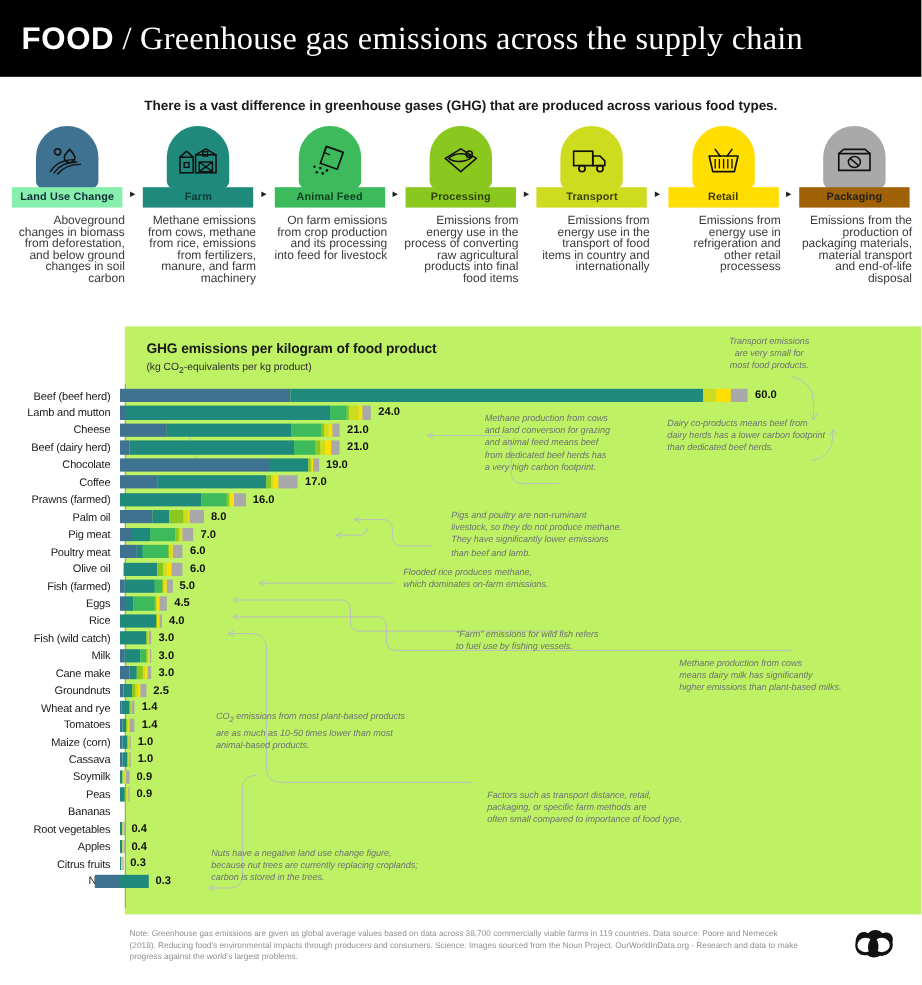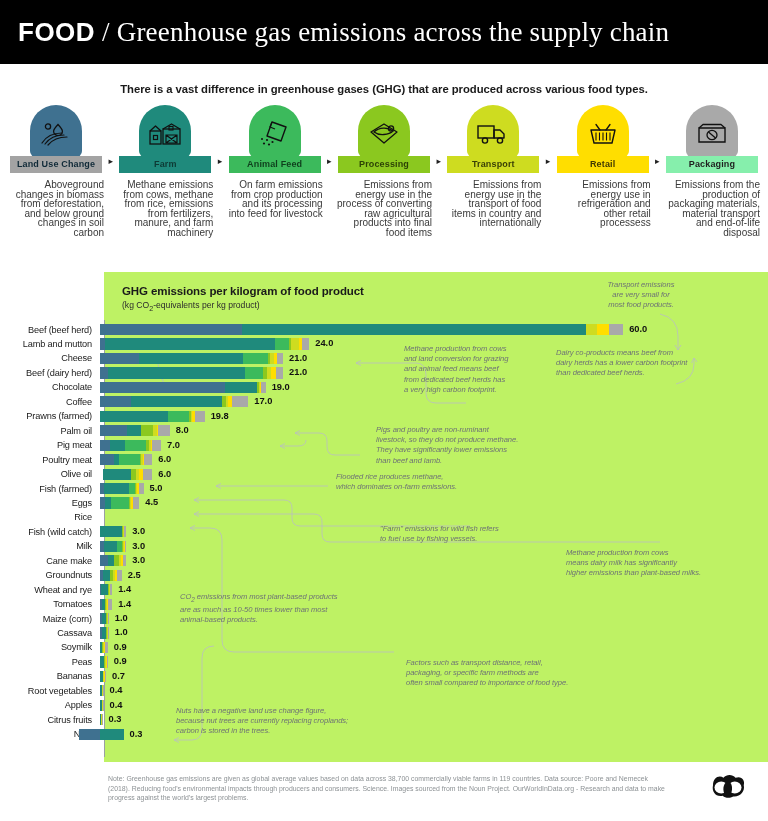--- a/index.html
+++ b/index.html
@@ -245,21 +245,21 @@
       <div class="stage">
         <div class="stage-badge">
           <div class="stage-dome" style="background:#3f7190"></div>
           <div class="stage-iconwrap">
             <svg width="30" height="24" viewBox="0 0 30 24">
               <circle cx="7" cy="4.5" r="2.6" fill="none" stroke="#111" stroke-width="1.3"></circle>
               <path d="M17 2.5 c3 3.2 4.4 5 4.4 6.7 a4.4 4.4 0 0 1 -8.8 0 c0-1.7 1.4-3.5 4.4-6.7z" fill="none" stroke="#111" stroke-width="1.3"></path>
               <path d="M1 21 C6 13 13 11 21 11 M4 22 C9 15 15 13 23 13 M7 23 C12 17 18 15 26 15" fill="none" stroke="#111" stroke-width="1.2" stroke-linecap="round"></path>
             </svg>
           </div>
-          <div class="stage-label" style="background:#a3a3a3;color:#102a38">Land Use Change</div>
+          <div class="stage-label" style="background:#86efac;color:#102a38">Land Use Change</div>
         </div>
         <div class="stage-desc">Aboveground changes in biomass from deforestation, and below ground changes in soil carbon</div>
       </div>
       <div class="chev">▸</div>
       <div class="stage">
         <div class="stage-badge">
           <div class="stage-dome" style="background:#1f8a7c"></div>
           <div class="stage-iconwrap">
             <svg width="32" height="22" viewBox="0 0 32 22">
               <rect x="1" y="8" width="11" height="13" fill="none" stroke="#111" stroke-width="1.3"></rect>
@@ -345,21 +345,21 @@
         <div class="stage-badge">
           <div class="stage-dome" style="background:#a9a9a9"></div>
           <div class="stage-iconwrap">
             <svg width="30" height="22" viewBox="0 0 30 22">
               <path d="M2 5 h26 v14 h-26 z" fill="none" stroke="#111" stroke-width="1.4"></path>
               <path d="M2 5 L6 1.5 h18 L28 5" fill="none" stroke="#111" stroke-width="1.3" stroke-linejoin="round"></path>
               <ellipse cx="15" cy="12" rx="5" ry="4.6" fill="none" stroke="#111" stroke-width="1.3"></ellipse>
               <path d="M11.5 9 L18.5 15" stroke="#111" stroke-width="1.3"></path>
             </svg>
           </div>
-          <div class="stage-label" style="background:#86efac;color:#1f1f1f">Packaging</div>
+          <div class="stage-label" style="background:#a16207;color:#1f1f1f">Packaging</div>
         </div>
         <div class="stage-desc">Emissions from the production of packaging materials, material transport and end-of-life disposal</div>
       </div>
     </div>
 
   <div class="panel">
     <div class="chart-title">GHG emissions per kilogram of food product</div>
     <div class="chart-sub">(kg CO<sub>2</sub>-equivalents per kg product)</div>
     <div class="axis"></div>
 
@@ -489,21 +489,21 @@
           <div class="row-label">Prawns (farmed)</div>
           <div class="row-barzone">
             <div class="bar" style="left: 0px;">
               <div class="seg" style="width: 68.016px; background: rgb(31, 138, 124);"></div>
               <div class="seg" style="width: 20.928px; background: rgb(60, 186, 92);"></div>
               <div class="seg" style="width: 1.744px; background: rgb(139, 200, 31);"></div>
               <div class="seg" style="width: 1.744px; background: rgb(206, 220, 32);"></div>
               <div class="seg" style="width: 2.616px; background: rgb(255, 222, 0);"></div>
               <div class="seg" style="width: 9.592px; background: rgb(169, 169, 169);"></div>
             </div>
-            <div class="row-value" style="left: 110.64px;">19.8</div>
+            <div class="row-value" style="left: 110.64px;">16.0</div>
           </div>
         </div>
         <div class="row" style="top: 153.15px;">
           <div class="row-label">Palm oil</div>
           <div class="row-barzone">
             <div class="bar" style="left: 0px;">
               <div class="seg" style="width: 27.032px; background: rgb(63, 113, 144);"></div>
               <div class="seg" style="width: 13.952px; background: rgb(31, 138, 124);"></div>
               <div class="seg" style="width: 12.208px; background: rgb(139, 200, 31);"></div>
               <div class="seg" style="width: 3.488px; background: rgb(206, 220, 32);"></div>
@@ -581,20 +581,30 @@
               <div class="seg" style="width: 0.872px; background: rgb(139, 200, 31);"></div>
               <div class="seg" style="width: 1.744px; background: rgb(206, 220, 32);"></div>
               <div class="seg" style="width: 1.744px; background: rgb(255, 222, 0);"></div>
               <div class="seg" style="width: 6.104px; background: rgb(169, 169, 169);"></div>
             </div>
             <div class="row-value" style="left: 45.24px;">4.5</div>
           </div>
         </div>
         <div class="row" style="top: 239.85px;">
           <div class="row-label">Rice</div>
+          <div class="row-barzone">
+            <div class="bar" style="left: 0px;">
+              <div class="seg" style="width: 29.648px; background: rgb(31, 138, 124);"></div>
+              <div class="seg" style="width: 0.872px; background: rgb(139, 200, 31);"></div>
+              <div class="seg" style="width: 0.872px; background: rgb(206, 220, 32);"></div>
+              <div class="seg" style="width: 1.744px; background: rgb(255, 222, 0);"></div>
+              <div class="seg" style="width: 1.744px; background: rgb(169, 169, 169);"></div>
+            </div>
+            <div class="row-value" style="left: 40.88px;">4.0</div>
+          </div>
         </div>
         <div class="row" style="top: 254.3px;">
           <div class="row-label">Fish (wild catch)</div>
           <div class="row-barzone">
             <div class="bar" style="left: 0px;">
               <div class="seg" style="width: 21.8px; background: rgb(31, 138, 124);"></div>
               <div class="seg" style="width: 0.872px; background: rgb(139, 200, 31);"></div>
               <div class="seg" style="width: 0.872px; background: rgb(206, 220, 32);"></div>
               <div class="seg" style="width: 0.872px; background: rgb(255, 222, 0);"></div>
               <div class="seg" style="width: 1.744px; background: rgb(169, 169, 169);"></div>
@@ -720,29 +730,20 @@
               <div class="seg" style="width: 0.872px; background: rgb(139, 200, 31);"></div>
               <div class="seg" style="width: 0.872px; background: rgb(206, 220, 32);"></div>
               <div class="seg" style="width: 0.872px; background: rgb(255, 222, 0);"></div>
               <div class="seg" style="width: 0.872px; background: rgb(169, 169, 169);"></div>
             </div>
             <div class="row-value" style="left: 13.848px;">0.9</div>
           </div>
         </div>
         <div class="row" style="top: 398.8px;">
           <div class="row-label">Bananas</div>
-          <div class="row-barzone">
-            <div class="bar" style="left: 0px;">
-              <div class="seg" style="width: 2.616px; background: rgb(31, 138, 124);"></div>
-              <div class="seg" style="width: 1.744px; background: rgb(206, 220, 32);"></div>
-              <div class="seg" style="width: 0.872px; background: rgb(255, 222, 0);"></div>
-              <div class="seg" style="width: 0.872px; background: rgb(169, 169, 169);"></div>
-            </div>
-            <div class="row-value" style="left: 12.104px;">0.7</div>
-          </div>
         </div>
         <div class="row" style="top: 413.25px;">
           <div class="row-label">Root vegetables</div>
           <div class="row-barzone">
             <div class="bar" style="left: 0px;">
               <div class="seg" style="width: 1.744px; background: rgb(31, 138, 124);"></div>
               <div class="seg" style="width: 0.872px; background: rgb(206, 220, 32);"></div>
               <div class="seg" style="width: 0.872px; background: rgb(169, 169, 169);"></div>
             </div>
             <div class="row-value" style="left: 9.488px;">0.4</div>

